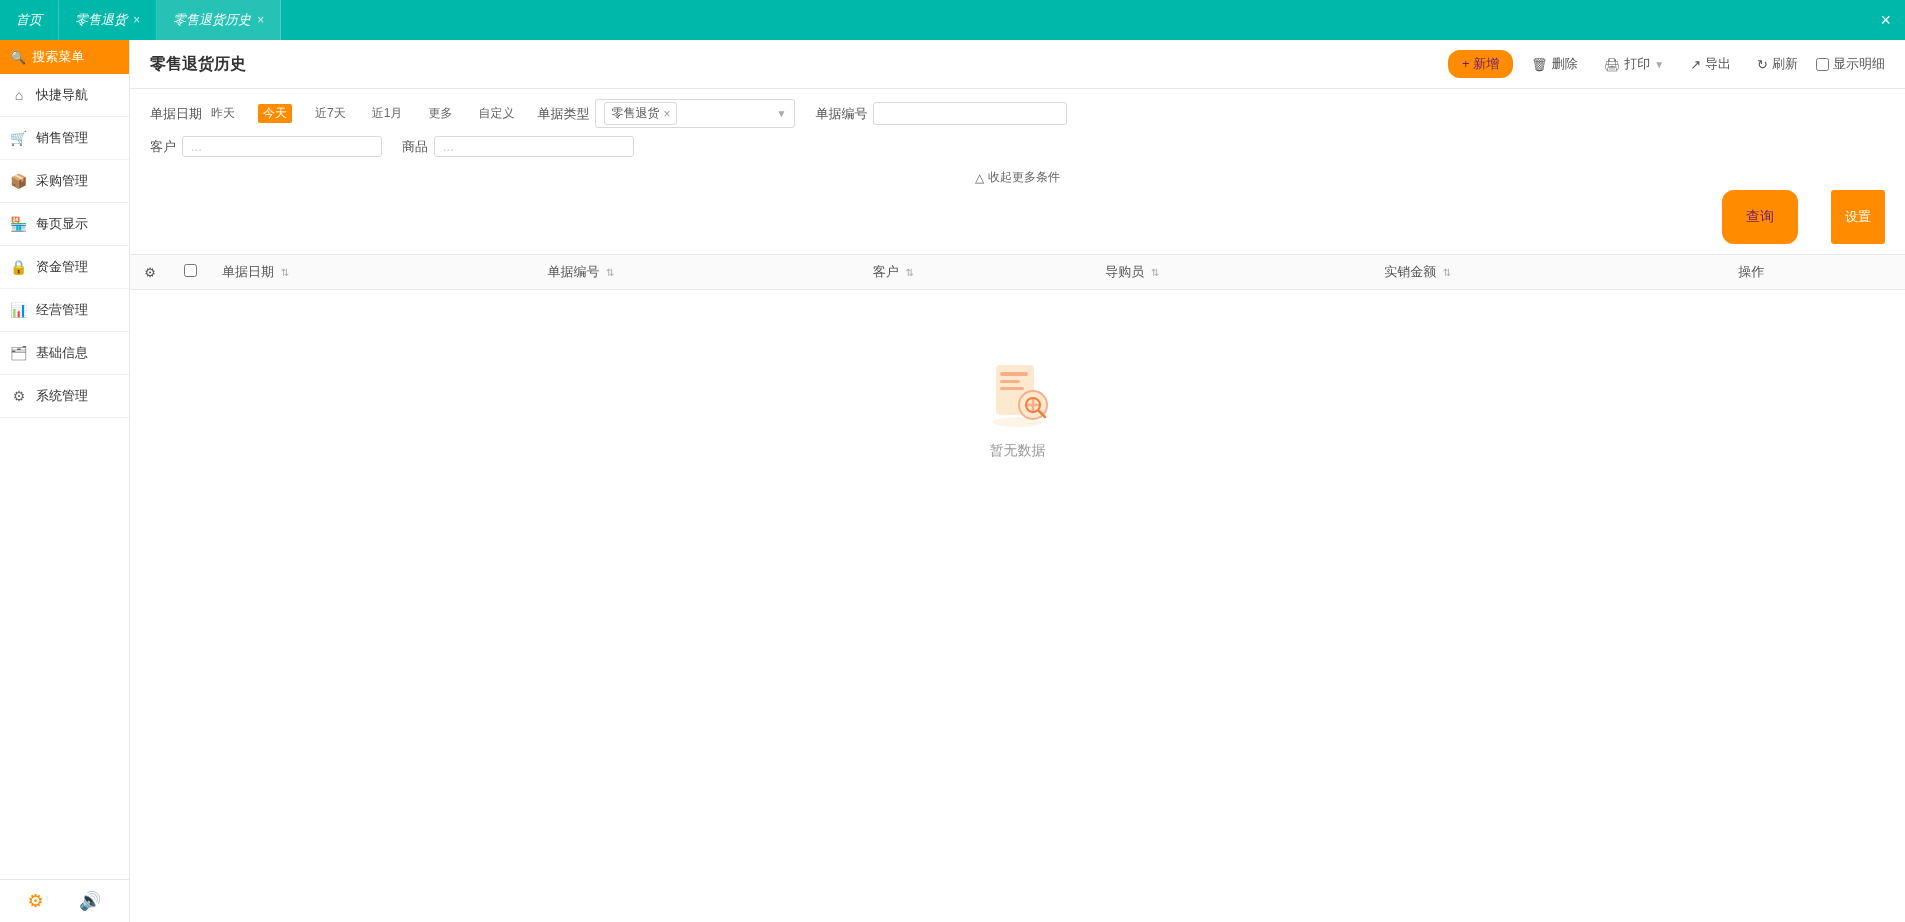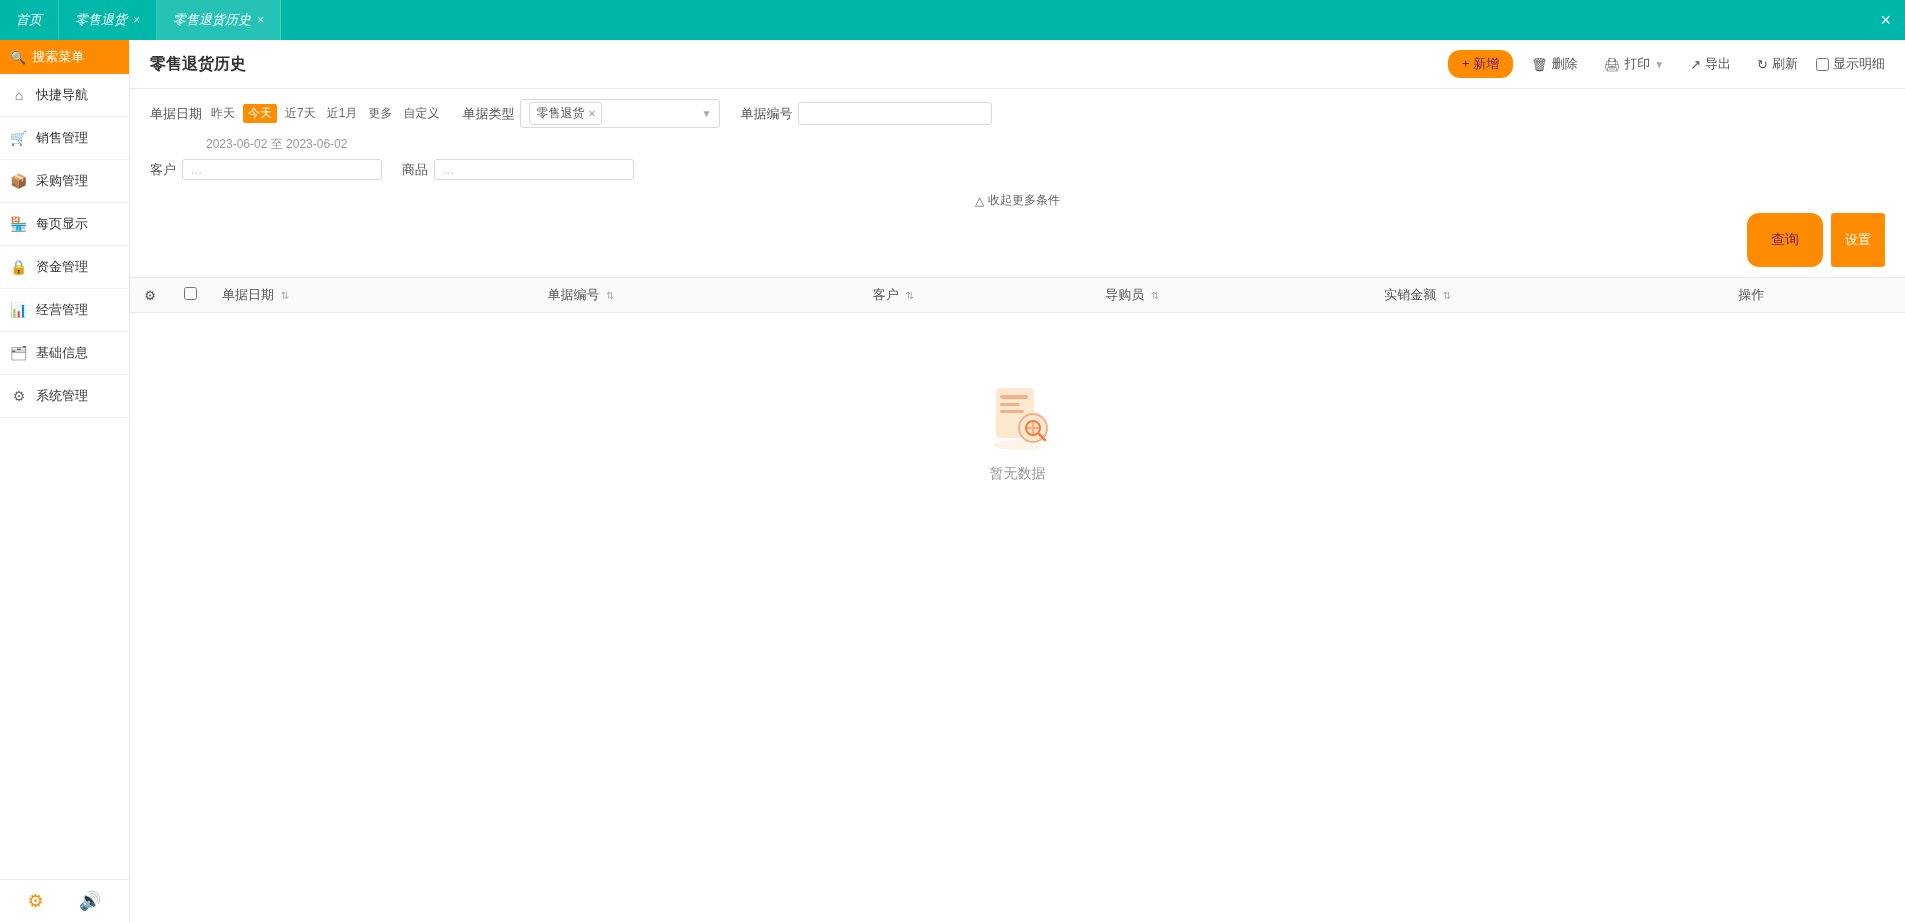--- a/index.html
+++ b/index.html
@@ -193,21 +193,21 @@
       font-size: 13px;
       color: #555;
     }
     .filter-label {
       color: #555;
       white-space: nowrap;
       font-size: 13px;
     }
     .date-shortcuts {
       display: flex;
-      gap: 5px;
+      gap: 20px;
       align-items: center;
     }
     .date-shortcut {
       font-size: 12px;
       color: #666;
       cursor: pointer;
       padding: 1px 3px;
     }
     .date-shortcut.active {
       background: #ff8c00;
@@ -470,23 +470,20 @@
             <span style="flex:1;"></span>
             <span style="font-size:10px;color:#aaa;cursor:pointer;">▼</span>
           </div>
         </div>
 
         <div class="filter-item">
           <span class="filter-label">单据编号</span>
           <input type="text" class="filter-input" style="min-width: 160px;">
         </div>
       </div>
-      <div class="filter-row" style="margin-bottom:6px; padding-left:56px;">
-        <span class="date-range">2023-06-02 至 2023-06-02</span>
-      </div>
       <div class="filter-row">
 
         <div class="filter-item">
           <span class="filter-label">客户</span>
           <div style="display:flex; align-items:center; border:1px solid #d9d9d9; border-radius:3px; padding:2px 8px; min-width:200px; background:#fff;">
             <span style="color:#ccc; font-size:13px; cursor:pointer;">...</span>
             <span style="flex:1;"></span>
           </div>
         </div>
 
@@ -498,22 +495,22 @@
           </div>
         </div>
       </div>
       <div style="display:flex; justify-content:center; margin-top:4px;">
         <div class="collapse-btn">
           <span>△</span>
           <span>收起更多条件</span>
         </div>
       </div>
       <div style="display:flex; justify-content:flex-end; margin-top:4px; gap:8px; padding-right: 0px;">
-        <button class="btn-primary" style="padding:18px 24px; font-size:14px;">查询</button>
-        <button class="btn-secondary" style="background:#ff8c00; color:#fff; border:none; padding:5px 14px; border-radius:3px; font-size:13px;">设置</button>
+        <button class="btn-primary" style="padding:5px 24px; font-size:14px;">查询</button>
+        <button class="btn-secondary" style="background:#ff8c00; color:#fff; border:none; padding:18px 14px; border-radius:3px; font-size:13px;margin-left:25px;">设置</button>
       </div>
     </div>
 
     <div class="table-area">
       <div style="overflow:auto; flex:1;">
         <table>
           <thead>
             <tr>
               <th class="th-settings">
                 <span>⚙</span>

